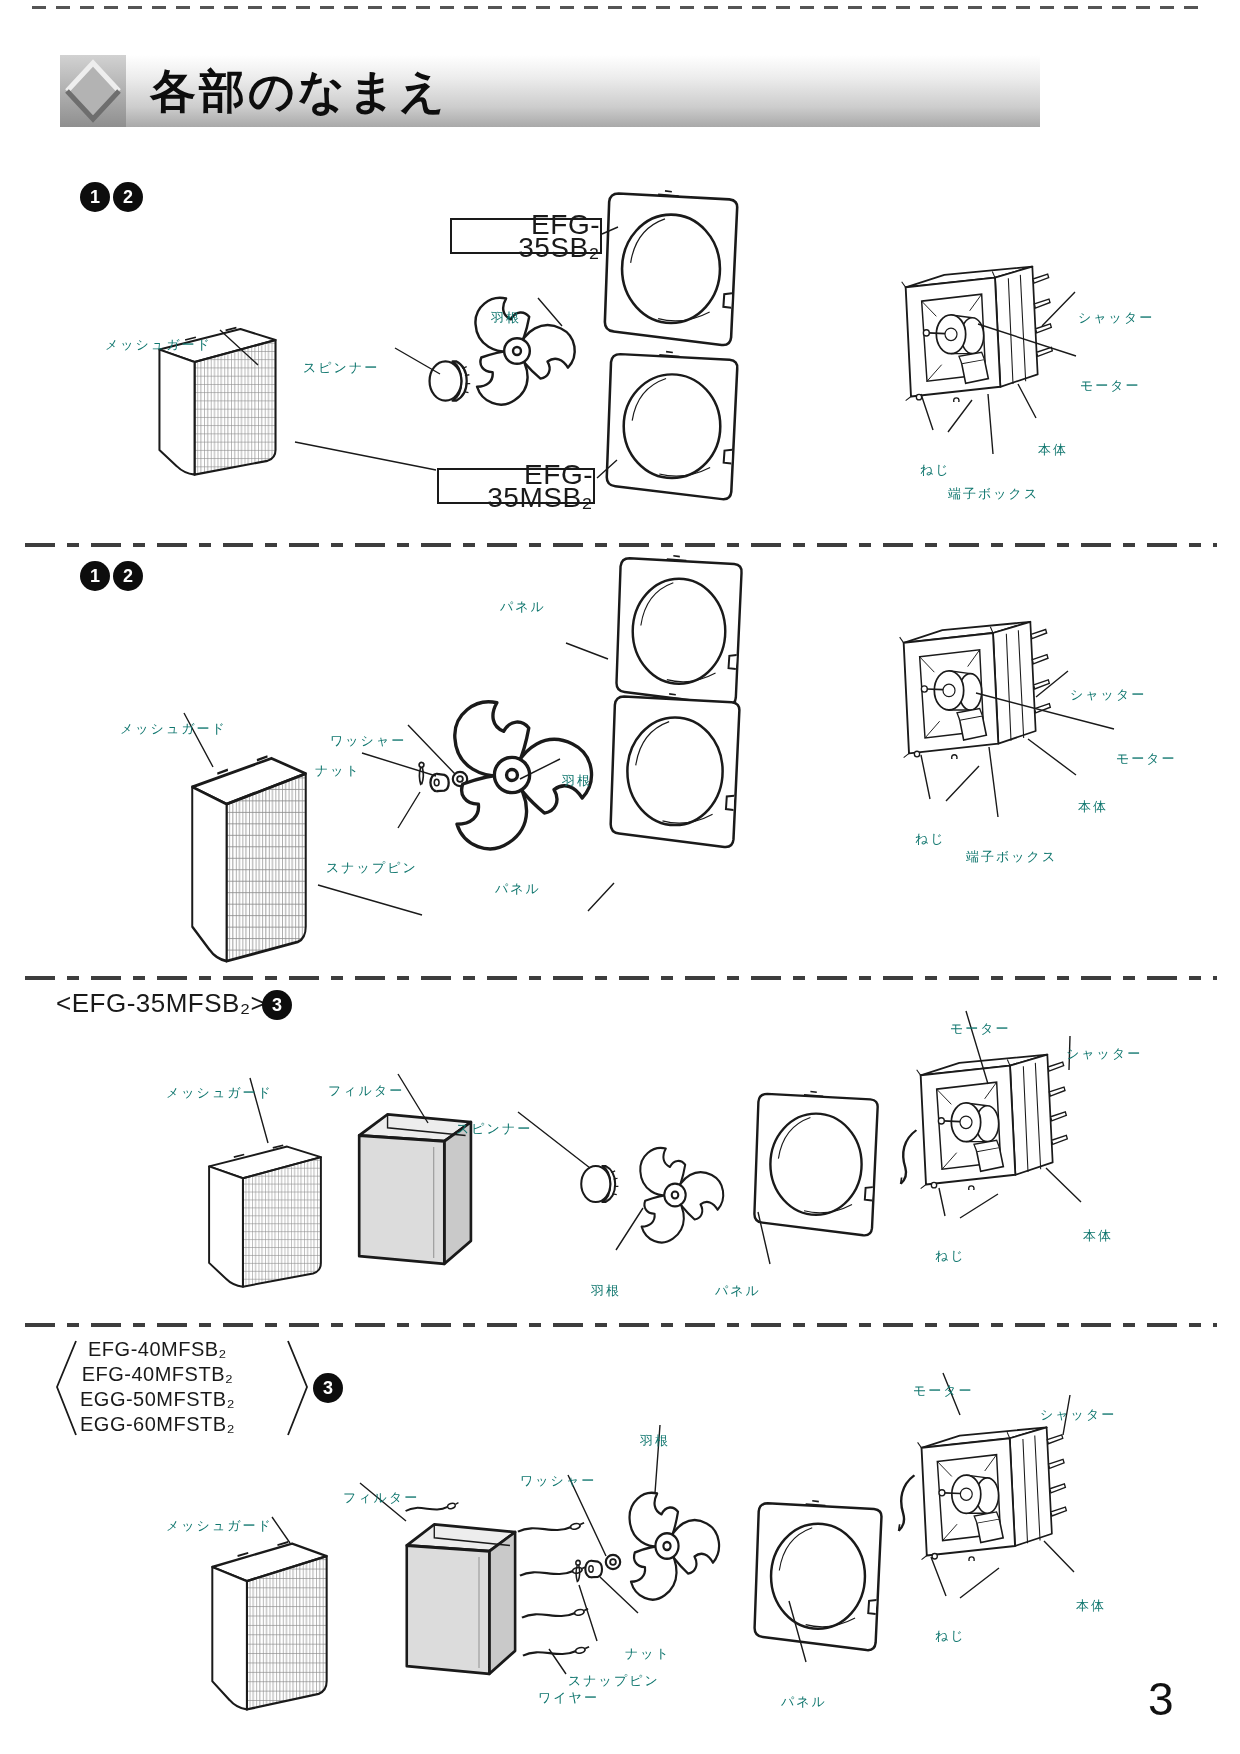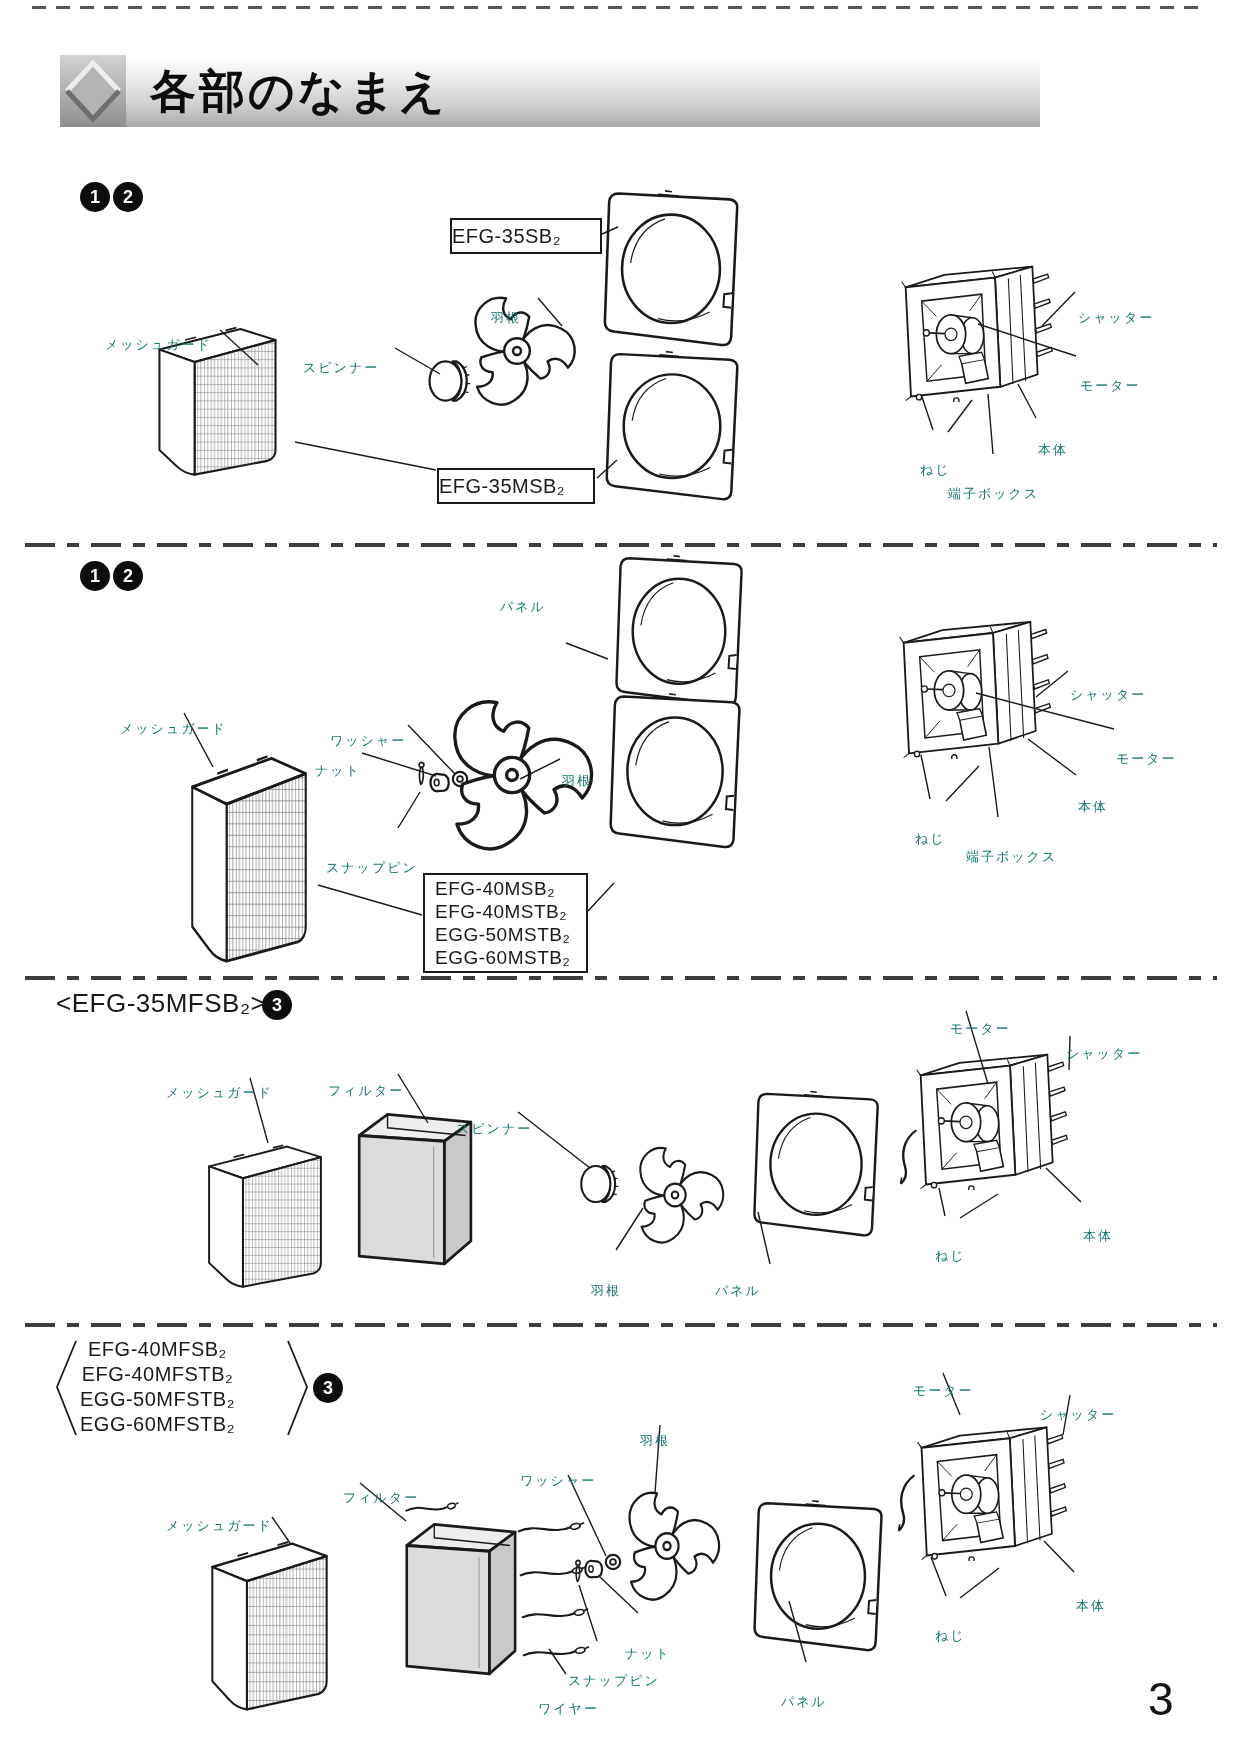--- a/index.html
+++ b/index.html
@@ -37,21 +37,21 @@
   .badge {
     position:absolute; width:30px; height:30px; border-radius:50%;
     background:#0d0d0d; color:#fff; font-weight:bold; font-size:18px;
     display:flex; align-items:center; justify-content:center;
   }
   .model-box {
     position:absolute; border:2px solid #1a1a1a; background:#fff;
     display:flex; flex-direction:column; justify-content:center;
   }
   .model-box .mline { font-size:19px; letter-spacing:0.5px; line-height:23px; padding-left:10px; }
-  .model-box.single .mline { font-size:20px; text-align:left; padding-left:0; }
+  .model-box.single .mline { font-size:28px; text-align:right; padding-left:0; }
   .hdr-model { position:absolute; font-size:26px; letter-spacing:0.5px; white-space:nowrap; }
   .hdr-list { position:absolute; }
   .hdr-list .hline { font-size:20px; letter-spacing:0.5px; line-height:25px; white-space:nowrap;text-align:center; }
   .pagenum { position:absolute; left:1148px; top:1672px; font-size:46px; color:#111; }
 </style>
 </head>
 <body>
 
 <svg width="0" height="0" style="position:absolute" aria-hidden="true">
 <defs>
@@ -197,26 +197,20 @@
   </svg>
   <span class="badge" style="left:80px;top:16px">1</span>
   <span class="badge" style="left:113px;top:16px">2</span>
   <span class="lbl" style="left:500px;top:22px">パネル</span>
   <span class="lbl" style="left:120px;top:144px">メッシュガード</span>
   <span class="lbl" style="left:330px;top:156px">ワッシャー</span>
   <span class="lbl" style="left:315px;top:186px">ナット</span>
   <span class="lbl" style="left:562px;top:196px">羽根</span>
   <span class="lbl" style="left:326px;top:283px">スナップピン</span>
   <span class="lbl" style="left:495px;top:304px">パネル</span>
-  <div class="model-box" style="left:423px;top:328px;width:165px;height:100px">
-    <div class="mline">EFG-40MSB₂</div>
-    <div class="mline">EFG-40MSTB₂</div>
-    <div class="mline">EGG-50MSTB₂</div>
-    <div class="mline">EGG-60MSTB₂</div>
-  </div>
   <span class="lbl" style="left:1070px;top:110px">シャッター</span>
   <span class="lbl" style="left:1116px;top:174px">モーター</span>
   <span class="lbl" style="left:1078px;top:222px">本体</span>
   <span class="lbl" style="left:915px;top:254px">ねじ</span>
   <span class="lbl" style="left:966px;top:272px">端子ボックス</span>
 </section>
 
 <div class="sep" style="top:976px"></div>
 
 <section class="sec" style="top:978px;height:345px">
@@ -272,19 +266,19 @@
   </div>
   <span class="badge" style="left:313px;top:48px">3</span>
   <span class="lbl" style="left:913px;top:26px">モーター</span>
   <span class="lbl" style="left:1040px;top:50px">シャッター</span>
   <span class="lbl" style="left:166px;top:161px">メッシュガード</span>
   <span class="lbl" style="left:343px;top:133px">フィルター</span>
   <span class="lbl" style="left:520px;top:116px">ワッシャー</span>
   <span class="lbl" style="left:640px;top:76px">羽根</span>
   <span class="lbl" style="left:625px;top:289px">ナット</span>
   <span class="lbl" style="left:568px;top:316px">スナップピン</span>
-  <span class="lbl" style="left:538px;top:344px">ワイヤー</span>
+  <span class="lbl" style="left:538px;top:333px">ワイヤー</span>
   <span class="lbl" style="left:781px;top:337px">パネル</span>
   <span class="lbl" style="left:1076px;top:241px">本体</span>
   <span class="lbl" style="left:935px;top:271px">ねじ</span>
 </section>
 
 <div class="pagenum">3</div>
 
 </body></html>

